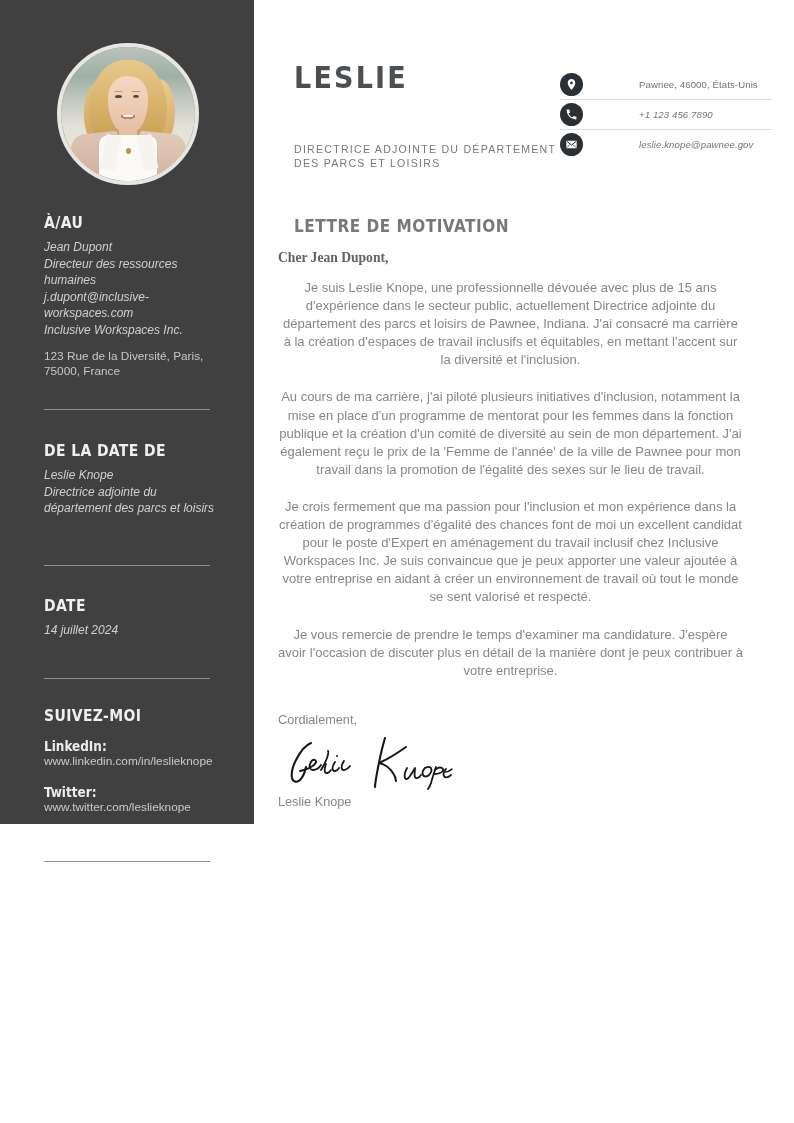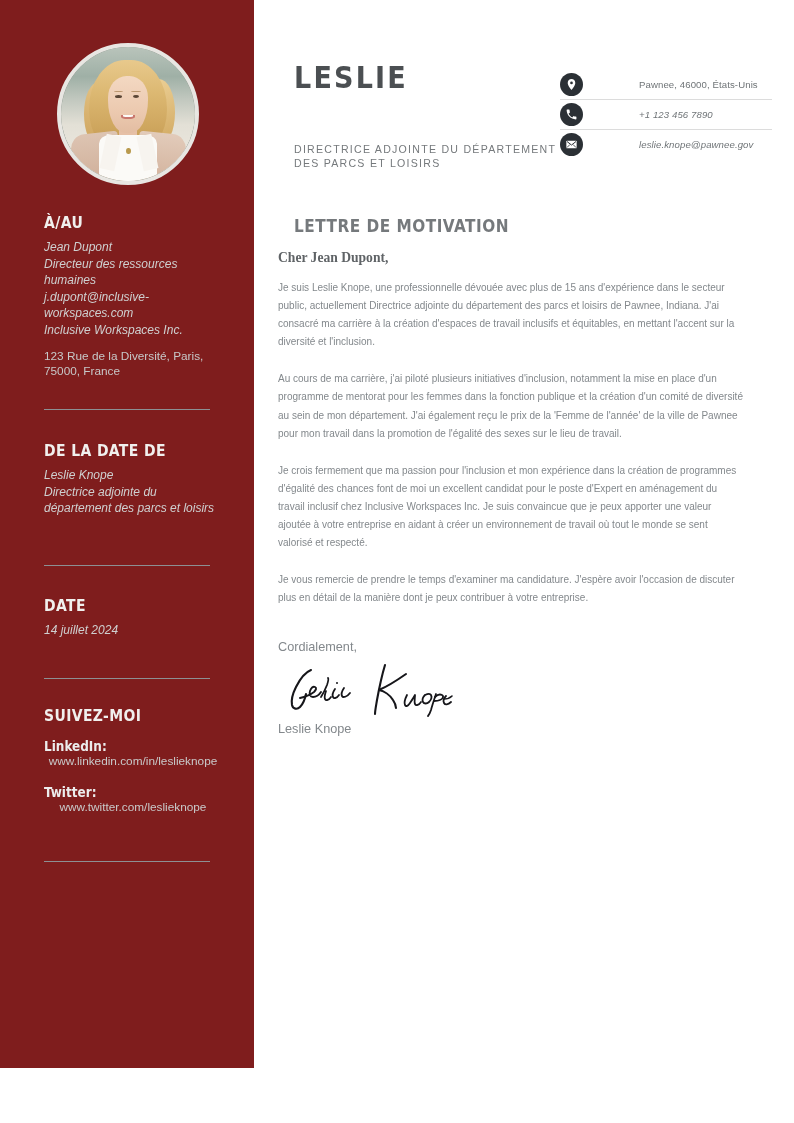--- a/index.html
+++ b/index.html
@@ -14,22 +14,22 @@
     overflow: hidden;
     font-family: "Liberation Sans", sans-serif;
     -webkit-font-smoothing: antialiased;
   }
 
   
   .sidebar {
     position: absolute;
     left: 0; top: 0;
     width: 254px;
-    height: 1068px;
-    background: #7f1d1d;
+    height: 824px;
+    background: #404040;
     box-sizing: border-box;
   }
 
   .avatar-wrap {
     position: absolute;
     left: 57px;
     top: 43px;
     width: 142px;
     height: 142px;
     border-radius: 50%;
@@ -191,21 +191,20 @@
     font-size: 13.4px;
     color: #ececec;
     margin: 0;
   }
   .sb-link {
     font-size: 11.8px;
     line-height: 15px;
     color: #c9caca;
     margin: 0 0 0 0;
     word-break: break-all;
-    text-align: center;
   }
   .sb-rule {
     position: absolute;
     left: 44px;
     width: 166px;
     height: 1px;
     background: #8d9093;
   }
 
   
@@ -285,25 +284,25 @@
     width: 465px;
   }
   .salutation {
     font-family: "Liberation Serif", "DejaVu Serif", serif;
     font-weight: bold;
     font-size: 13.6px;
     color: #5f6366;
     margin: 0 0 13px 0;
   }
   .para {
-    font-size: 10px;
+    font-size: 13px;
     line-height: 18.1px;
     color: #83888c;
     margin: 0 0 19px 0;
-    text-align: left;
+    text-align: center;
   }
   .closing {
     font-size: 12.7px;
     line-height: 18px;
     color: #83888c;
     margin: 31px 0 0 0;
   }
   .signature { margin: 6px 0 0 0; }
   .signature svg { display: block; }
   .sign-name {

